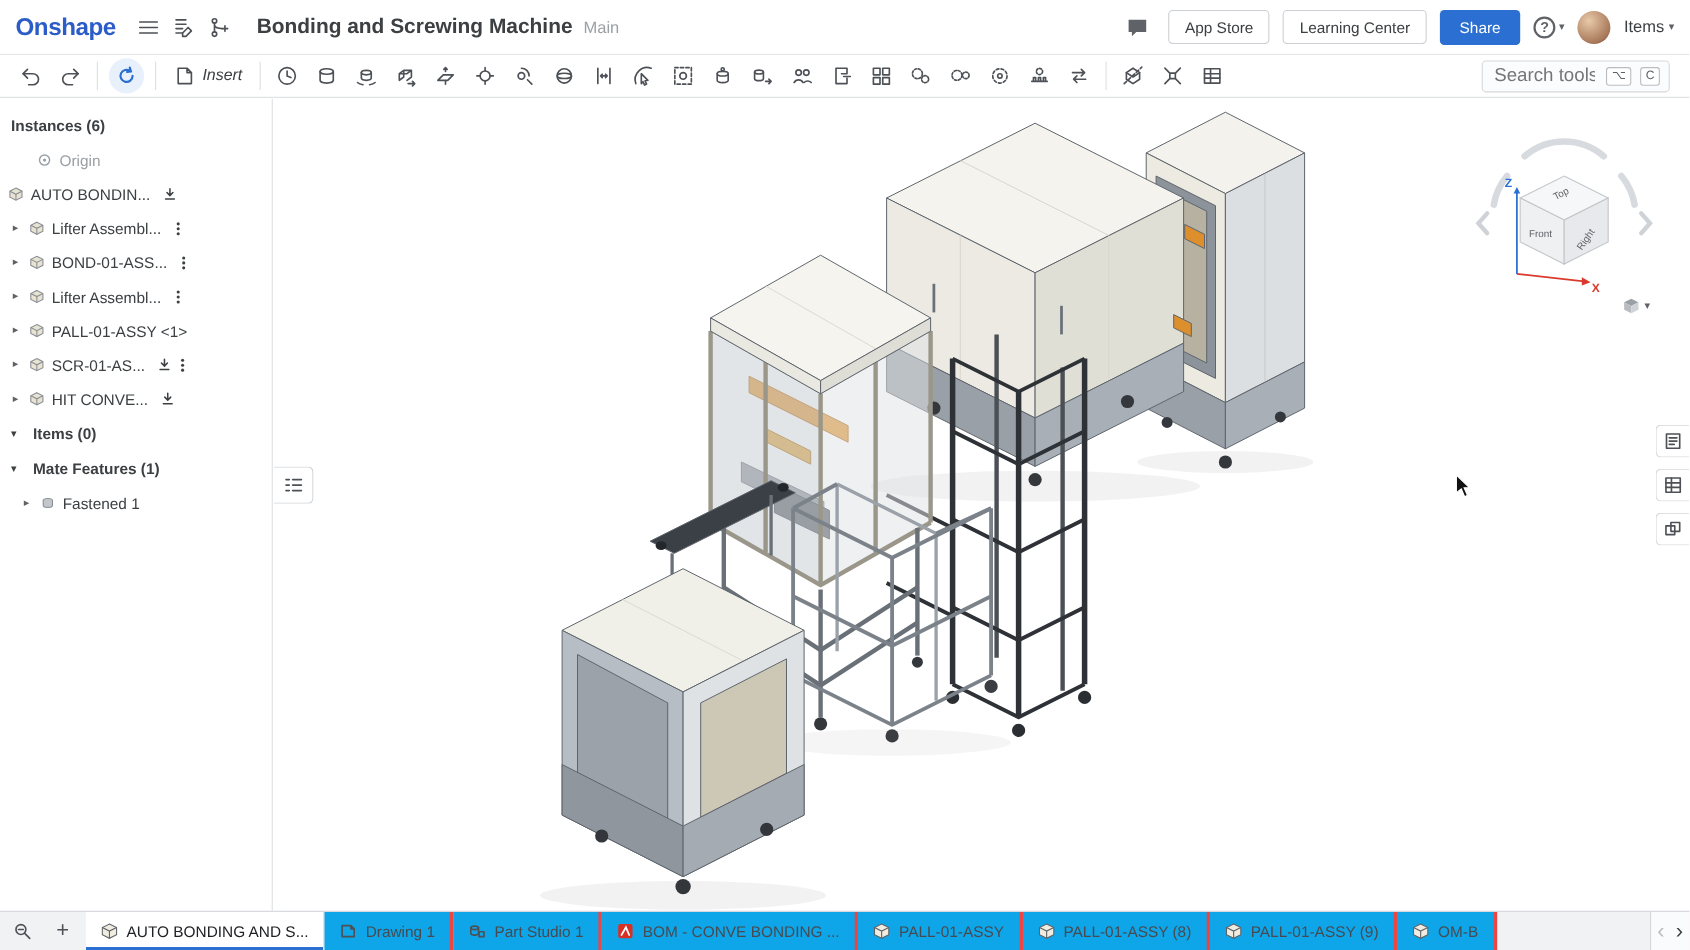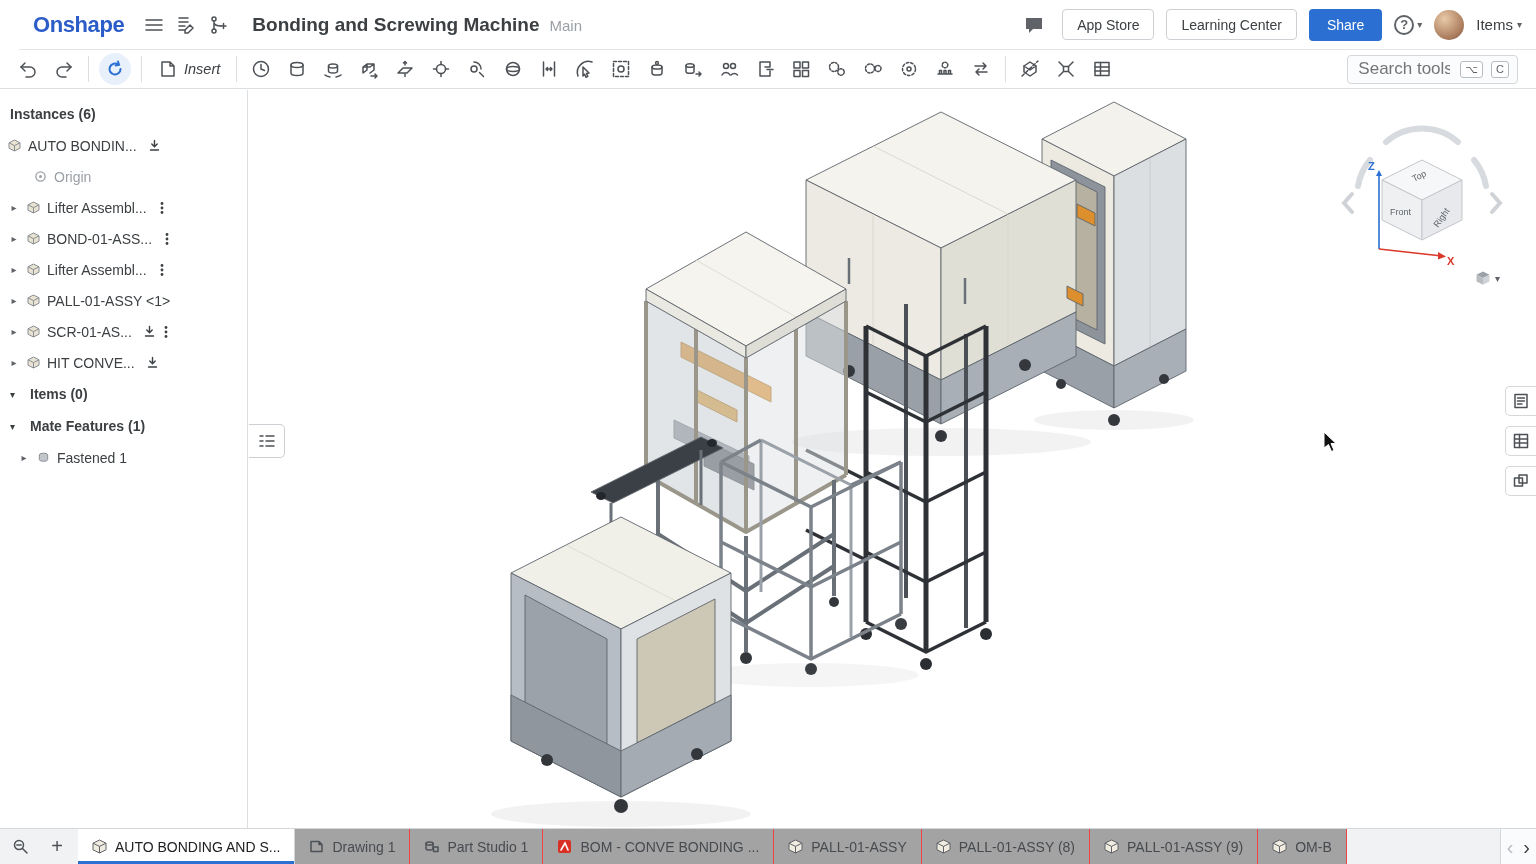--- a/index.html
+++ b/index.html
@@ -9,21 +9,21 @@
     font-family:"Liberation Sans","DejaVu Sans",sans-serif;
     background:#fff; color:#3c4043;
   }
   svg { display:block; }
   .ic line, .ic path, .ic rect, .ic circle, .ic ellipse, .ic polyline {
     stroke:#4d5156; fill:none; stroke-width:1.5; stroke-linecap:round; stroke-linejoin:round;
   }
 
   
   .topbar { position:absolute; top:0; left:0; right:0; height:50px; background:#fff;
-            border-bottom:1px solid #e3e5e8; display:flex; align-items:center; padding:0 14px;margin-left:19px; }
+            border-bottom:1px solid #e3e5e8; display:flex; align-items:center; padding:0 14px; }
   .logo { font-size:22px; font-weight:700; color:#2b5cc8; letter-spacing:-0.4px; margin-right:14px; cursor:pointer;}
   .tb-icon { width:32px; height:32px; display:flex; align-items:center; justify-content:center; cursor:pointer; }
   .doc-title { margin-left:18px; font-size:19px; font-weight:700; color:#3c4043; white-space:nowrap; }
   .ws { margin-left:10px; font-size:15px; font-weight:400; color:#9aa0a6; }
   .tb-right { margin-left:auto; display:flex; align-items:center; gap:12px; }
   .btn-outline { height:31px; padding:0 14px; border:1px solid #ccd0d4; border-radius:4px; background:#fff;
                  font-size:14px; color:#3c4043; display:flex; align-items:center; cursor:pointer; white-space:nowrap;}
   .btn-share { height:32px; padding:0 18px; border-radius:4px; background:#2a6fd1; color:#fff;
                font-size:14px; display:flex; align-items:center; cursor:pointer; }
   .help-wrap { display:flex; align-items:center; gap:3px; cursor:pointer; color:#5f6368; }
@@ -75,21 +75,21 @@
                       border-radius:5px 0 0 5px; display:flex; align-items:center; justify-content:center; cursor:pointer;}
   .cursor { position:absolute; left:1074px; top:342px; z-index:9; pointer-events:none; }
 
   
   .tabsbar { position:absolute; left:0; right:0; bottom:0; height:36px; background:#f1f2f4;
              border-top:1px solid #d5d8db; display:flex; align-items:stretch; overflow:hidden;}
   .tab-tools { display:flex; align-items:center; padding:0 4px; gap:2px; }
   .tab-toolbtn { width:34px; height:30px; display:flex; align-items:center; justify-content:center;
                  border-radius:4px; cursor:pointer; font-size:20px; color:#4d5156;}
   .tab { display:flex; align-items:center; gap:8px; padding:0 14px; font-size:14px; color:#474b50;
-         background:#a3a3a3; border-right:1px solid #ef4444; cursor:pointer; white-space:nowrap; max-width:250px; overflow:hidden;}
+         background:#0ea5e9; border-right:3px solid #ef4444; cursor:pointer; white-space:nowrap; max-width:250px; overflow:hidden;}
   .tab.active { background:#fff; color:#202124; border-right:1px solid #d0d3d6;
                 box-shadow:inset 0 -3px 0 #2a6fd1; }
   .tab-ic { flex:0 0 auto; display:flex; }
   .tab-scroll { margin-left:auto; display:flex; align-items:center; background:#fafbfc;
                 border-left:1px solid #d5d8db; padding:0 6px; gap:10px; }
   .tab-scroll span { font-size:20px; cursor:pointer; line-height:1; }
   .scrL { color:#b6bbc0; } .scrR { color:#3c4043; }
 </style>
 </head>
 <body>
@@ -326,43 +326,43 @@
     <span class="keycap">⌥</span>
     <span class="keycap">C</span>
   </div>
 </div>
 
 <div class="sidebar">
   <div class="shead">
     <span>Instances (6)</span>
   </div>
 
+  <div class="trow" style="padding-left:34px">
+    <span class="tab-ic">
+        <svg width="13" height="13">
+          <circle cx="6.5" cy="6.5" r="4.6" fill="none" stroke="#9aa0a6" stroke-width="1.3"></circle>
+          <circle cx="6.5" cy="6.5" r="1.5" fill="#9aa0a6"></circle>
+        </svg>
+      </span>
+    <span class="trow-label dim">Origin</span>
+  </div>
+
   <div class="trow">
     <span class="tab-ic">
         <svg width="13" height="13">
           <path d="M6.5 1 L12 3.8 V9.2 L6.5 12 L1 9.2 V3.8 Z" fill="#e9e3d2" stroke="#8a8f96"></path>
           <path d="M1 3.8 L6.5 6.6 L12 3.8 M6.5 6.6 V12" fill="none" stroke="#8a8f96"></path>
         </svg>
       </span>
     <span class="trow-label">AUTO BONDIN...</span>
     <span class="trail">
         <svg width="13" height="13">
           <path d="M6.5 1.5 V7.5 M3.8 5 L6.5 7.8 9.2 5 M2.5 11 h8" fill="none" stroke="#3c4043" stroke-width="1.4" stroke-linecap="round"></path>
         </svg>
       </span>
-  </div>
-
-  <div class="trow" style="padding-left:34px">
-    <span class="tab-ic">
-        <svg width="13" height="13">
-          <circle cx="6.5" cy="6.5" r="4.6" fill="none" stroke="#9aa0a6" stroke-width="1.3"></circle>
-          <circle cx="6.5" cy="6.5" r="1.5" fill="#9aa0a6"></circle>
-        </svg>
-      </span>
-    <span class="trow-label dim">Origin</span>
   </div>
 
   <div class="trow">
     <span class="chev">▸</span>
     <span class="tab-ic">
         <svg width="13" height="13">
           <path d="M6.5 1 L12 3.8 V9.2 L6.5 12 L1 9.2 V3.8 Z" fill="#e9e3d2" stroke="#8a8f96"></path>
           <path d="M1 3.8 L6.5 6.6 L12 3.8 M6.5 6.6 V12" fill="none" stroke="#8a8f96"></path>
         </svg>
       </span>

